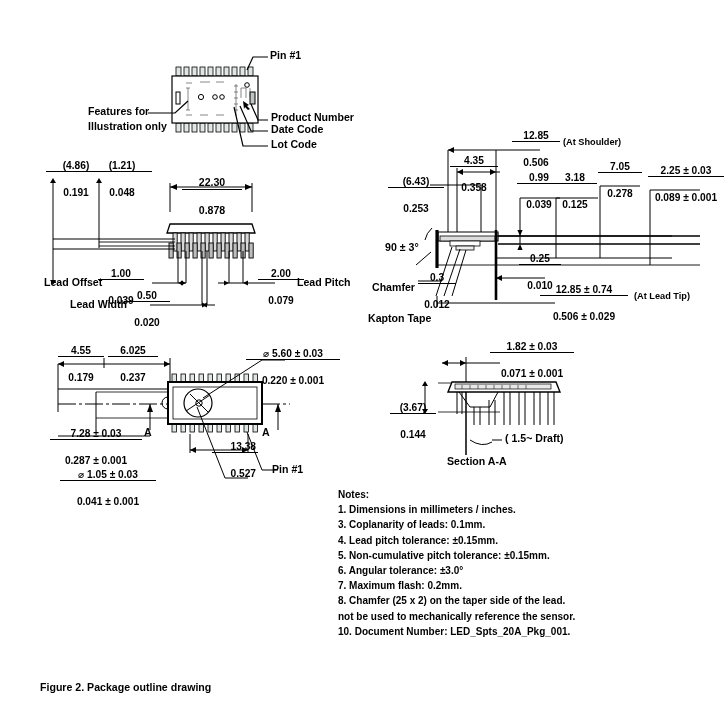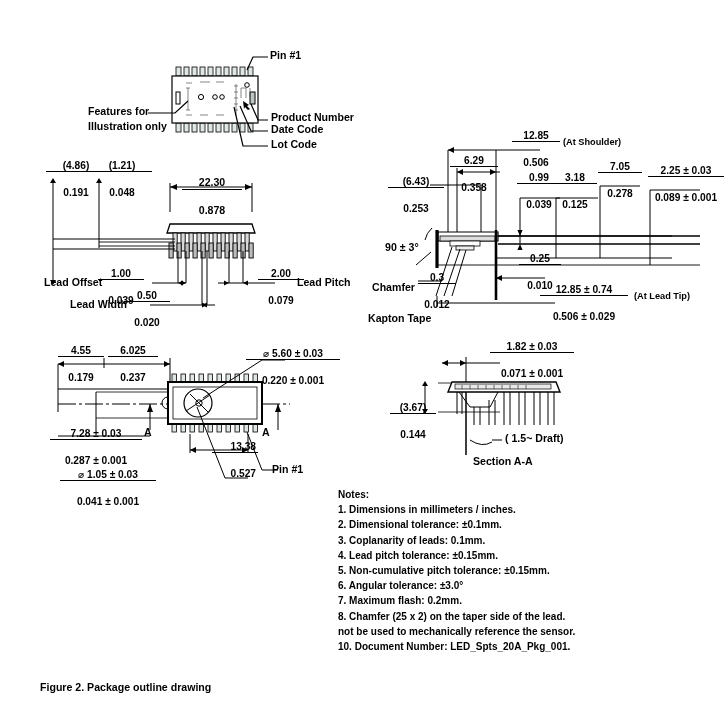--- a/index.html
+++ b/index.html
@@ -387,21 +387,21 @@
   <div class="dim s10" style="left:124px;top:290px;width:46px;">
     <span class="top">0.50</span>
     <span class="bot">0.020</span>
   </div>
 
   <div class="dim s10" style="left:388px;top:176px;width:56px;">
     <span class="top">(6.43)</span>
     <span class="bot">0.253</span>
   </div>
   <div class="dim s10" style="left:450px;top:155px;width:48px;">
-    <span class="top">6.29</span>
+    <span class="top">4.35</span>
     <span class="bot">0.358</span>
   </div>
   <div class="dim s10" style="left:512px;top:130px;width:48px;">
     <span class="top">12.85</span>
     <span class="bot">0.506</span>
   </div>
   <div class="lbl s9" style="left:563px;top:138px;">(At Shoulder)</div>
   <div class="dim s10" style="left:517px;top:172px;width:44px;">
     <span class="top">0.99</span>
     <span class="bot">0.039</span>
@@ -465,26 +465,25 @@
 
   <div class="dim s10" style="left:490px;top:341px;width:84px;">
     <span class="top">1.82 ±  0.03</span>
     <span class="bot">0.071 ± 0.001</span>
   </div>
   <div class="dim s10" style="left:390px;top:402px;width:46px;">
     <span class="top">(3.67)</span>
     <span class="bot">0.144</span>
   </div>
   <div class="lbl s105" style="left:505px;top:433px;">( 1.5~ Draft)</div>
-  <div class="sub s105" style="left:473px;top:455px;">Section A-A</div>
+  <div class="sub s105" style="left:447px;top:455px;">Section A-A</div>
 
   <div class="note-block s95" style="left:338px;top:487px;">
     <div>Notes:</div>
     <div>1. Dimensions in millimeters / inches.</div>
-    <div>2. Dimensional tolerance: ±0.1mm.</div>
     <div>3. Coplanarity of leads: 0.1mm.</div>
     <div>4. Lead pitch tolerance: ±0.15mm.</div>
     <div>5. Non-cumulative pitch tolerance: ±0.15mm.</div>
     <div>6. Angular tolerance: ±3.0°</div>
     <div>7. Maximum flash: 0.2mm.</div>
     <div>8. Chamfer (25 x 2) on the taper side of the lead.</div>
     <div>     not be used to mechanically reference the sensor.</div>
     <div>10. Document Number: LED_Spts_20A_Pkg_001.</div>
   </div>
 

